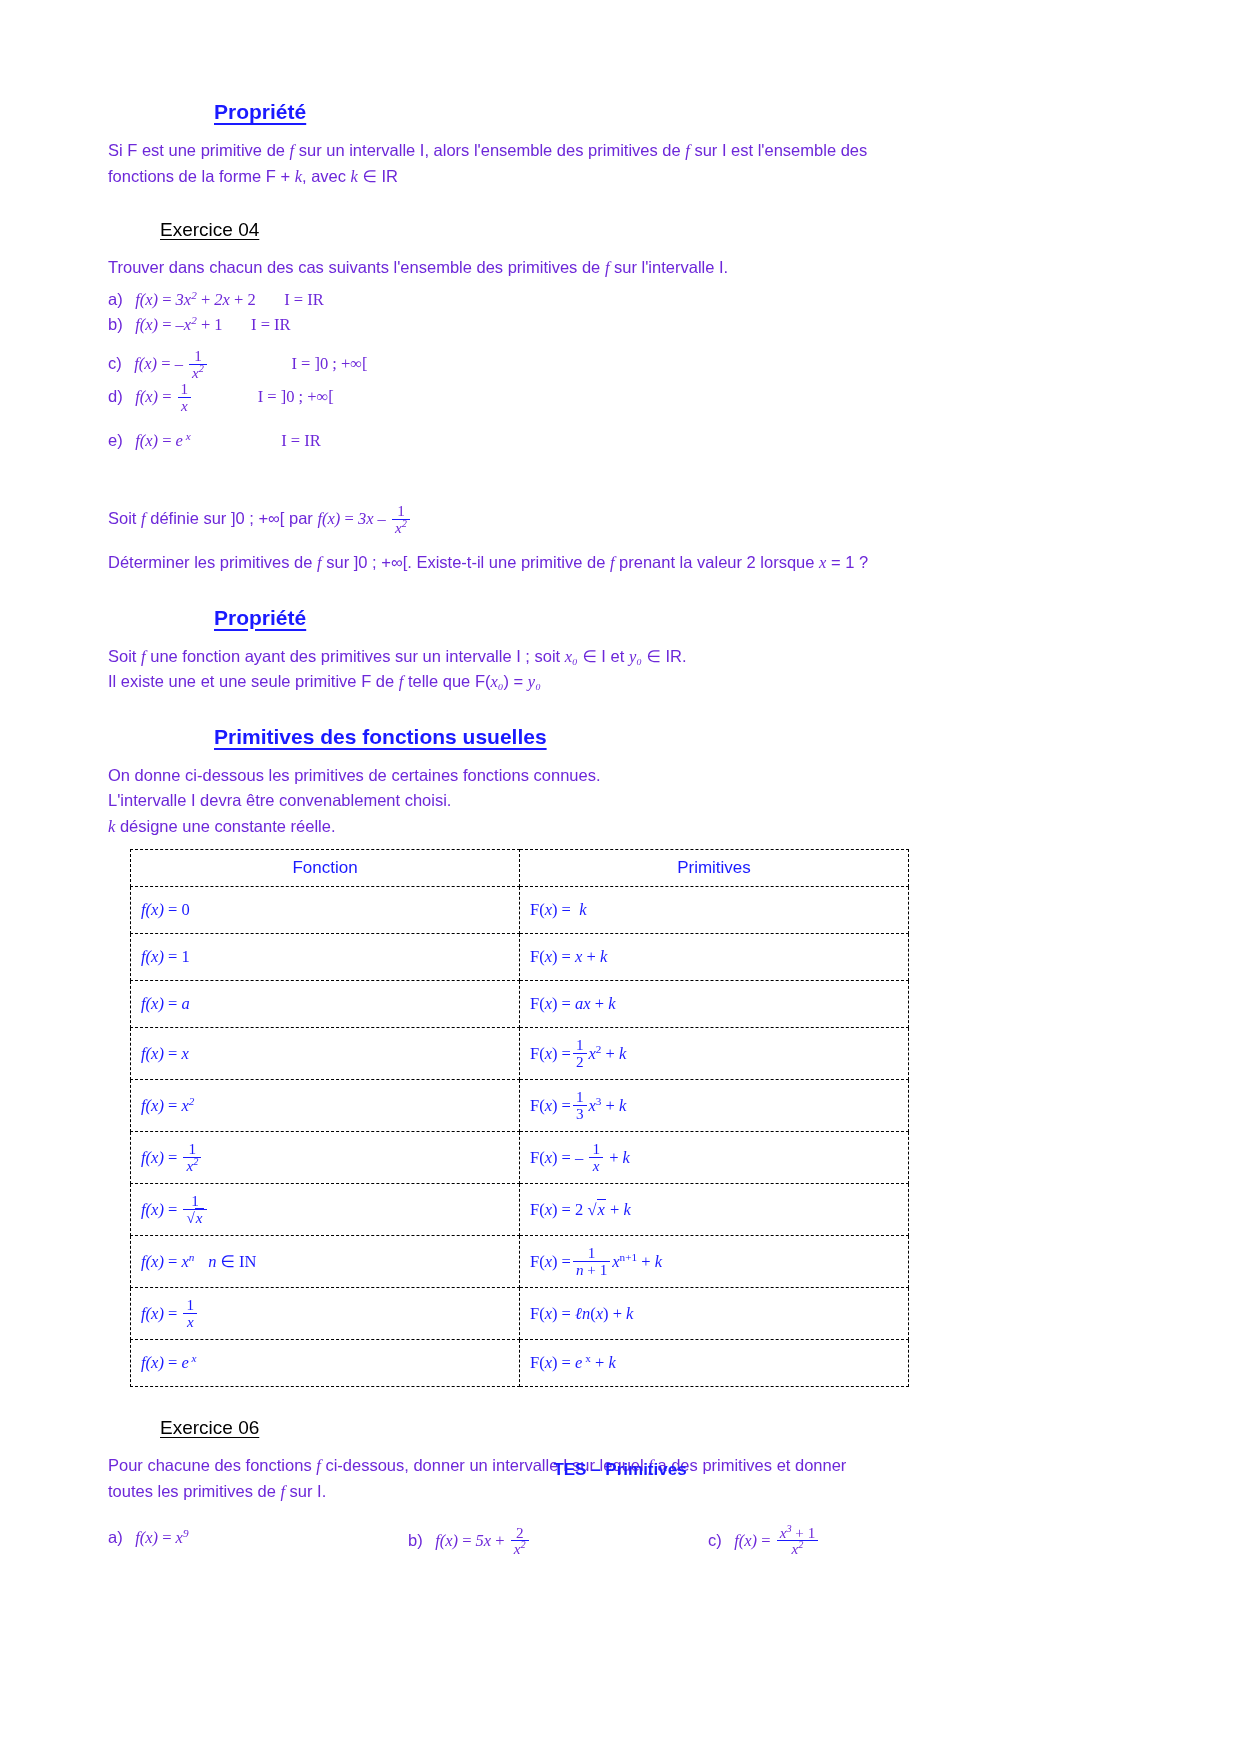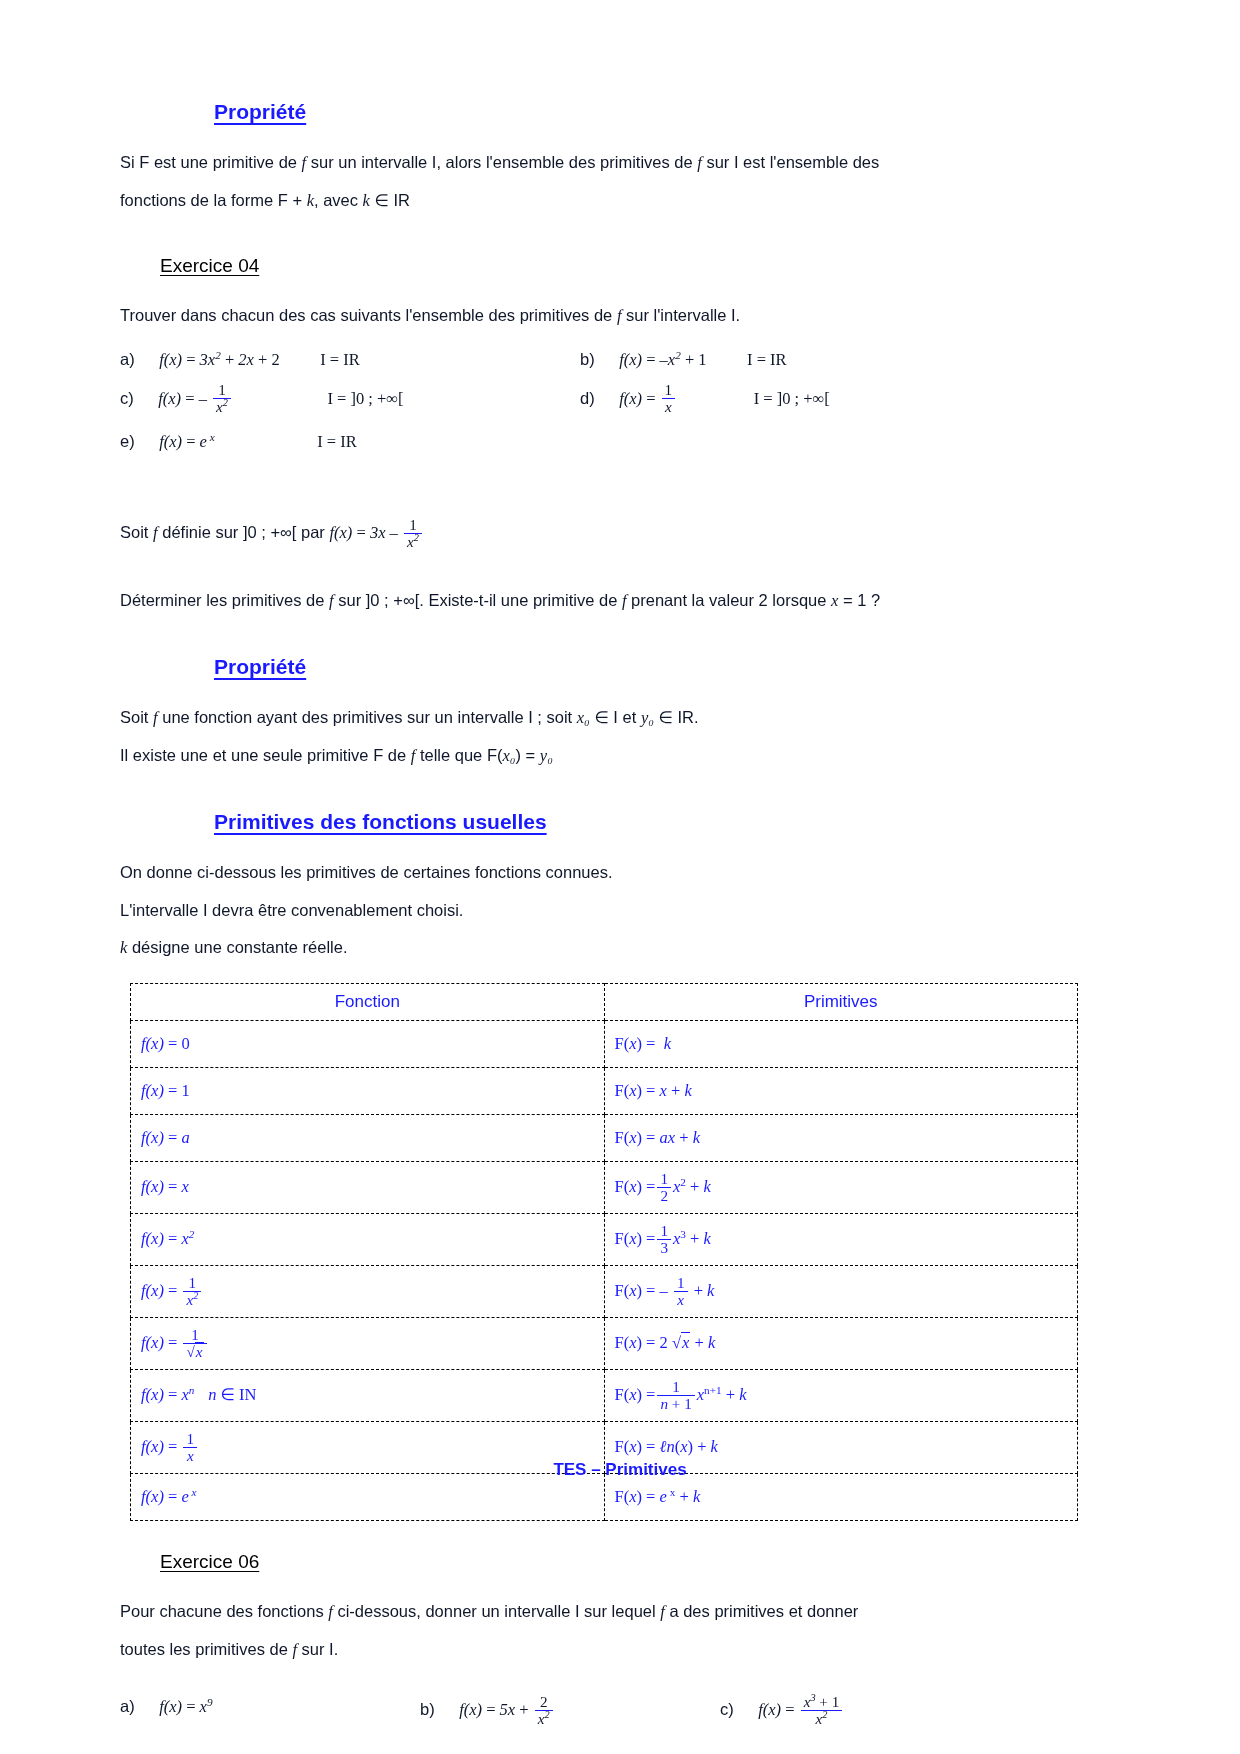--- a/index.html
+++ b/index.html
@@ -49,24 +49,24 @@
     font-size:21px;
     text-decoration:underline;
     text-underline-offset:4px;
     display:inline-block;
     text-align:right;
   }
   .h-usuelles-wrap{ padding-left:106px; }
 
   
   .p{
-    color:#0f172a;
+    color:#6d28d9;
     font-size:16.5px;
     line-height:1.55;
-    margin:12px;
+    margin:0;
   }
   .p.just{ text-align:justify; }
   .faint{
     color:#b8b8b8;
     font-size:13.5px;
     line-height:1.45;
   }
   .math{ font-family:"Liberation Serif", serif; font-style:italic; }
   .mathu{ font-family:"Liberation Serif", serif; font-style:normal; }
   .up{ font-style:normal; }
@@ -85,30 +85,30 @@
   .frac .den{ display:block; font-size:0.92em; border-top:1.3px solid #1a1aff; padding:0 3px; }
   .sqrt{
     display:inline-block;
     font-family:"Liberation Serif", serif;
     font-style:italic;
   }
   .sqrt > .rad{ font-style:normal; }
   .sqrt > .arg{ border-top:1.2px solid currentColor; padding:0 1px; }
 
   
-  .two-col{ display:flex; }
+  .two-col{ display:flex;flex-direction:column; }
   .two-col .c1{ width:460px; }
   .two-col .c2{ width:440px; }
   .three-col{ display:flex; }
   .three-col .c{ width:300px; }
 
   
   table.prim{
     border-collapse:collapse;
-    width:948px;
+    width:779px;
     margin-left:22px;
     table-layout:fixed;
   }
   table.prim td, table.prim th{
     border:1.4px dashed #000000;
     color:#1a1aff;
     font-size:16.5px;
     padding:6px 0 6px 10px;
     vertical-align:middle;
     text-align:left;

